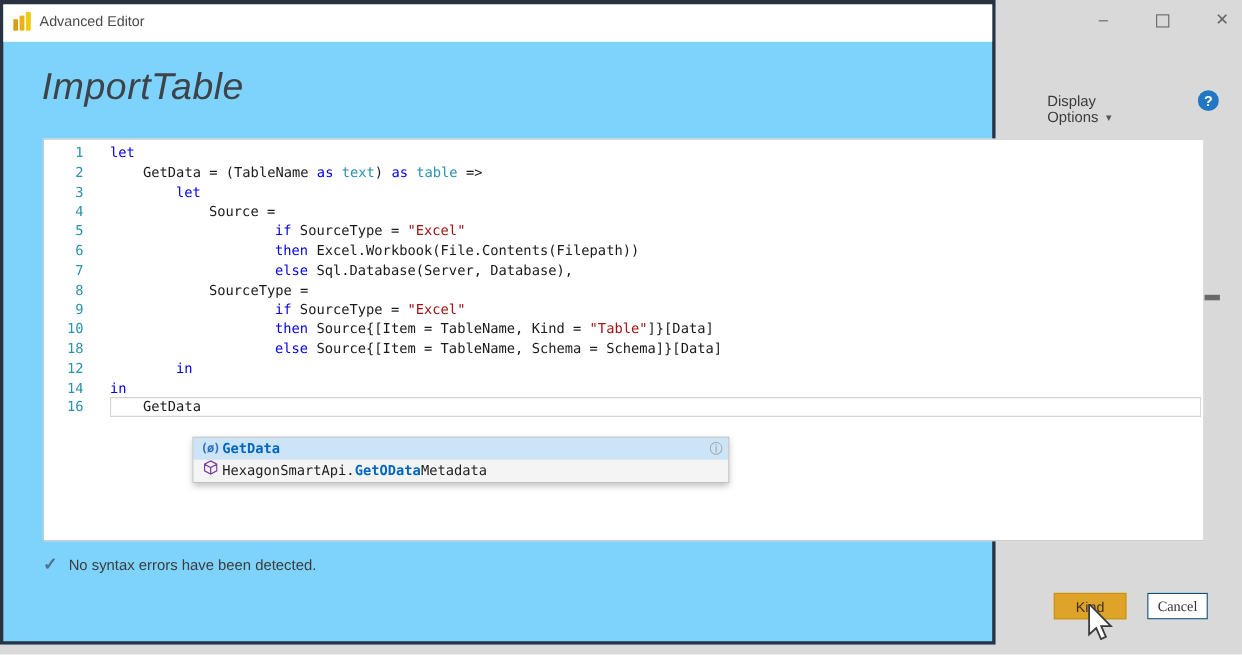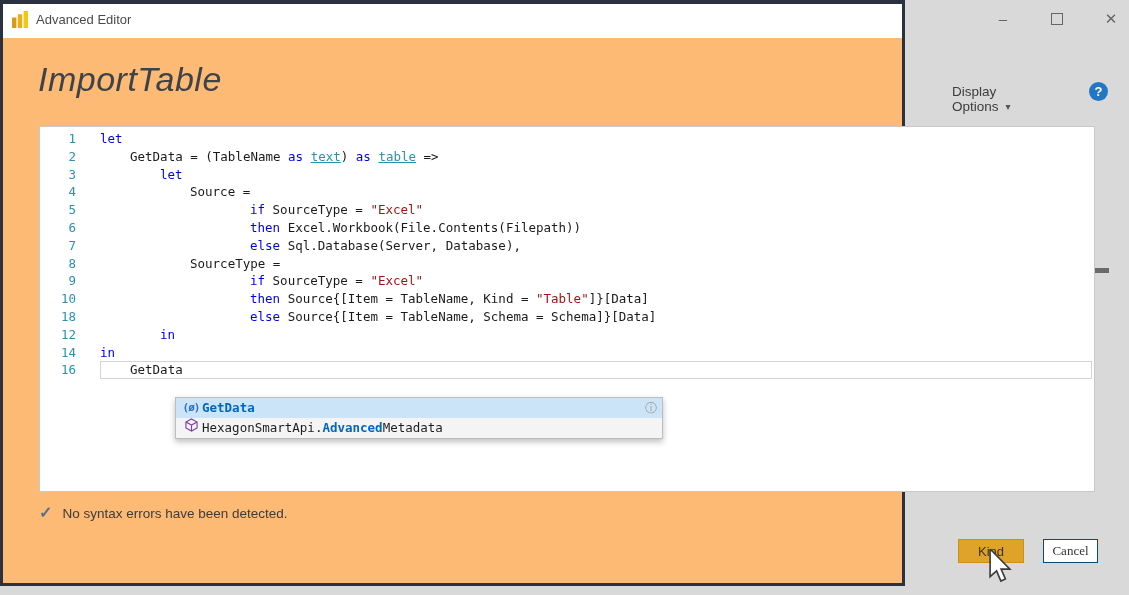--- a/index.html
+++ b/index.html
@@ -2,21 +2,21 @@
 <html style="--border_dark: #2b3140; --editor_border: #c8c8c8; --kw: #0000e8; --type: #2b91af; --string: #a31515; --code_text: #1a1a1a; --lineno: #2b91af; --guide: #e4e4e4; --match_blue: #0066bf; --method_blue: #2f72c4; --module_purple: #7b3fa0; --selected_bg: #cce4f7; --row_alt_bg: #f4f4f4; --done_bg: #e0a32a; --done_border: #c9920f; --help_bg: #2277c4; --check: #54708c;"><head>
 <meta charset="utf-8">
 <style>
   html,body{margin:0;padding:0;}
   body{
     width:1129px;height:595px;background:#d9d9d9;position:relative;overflow:hidden;
     font-family:"Liberation Sans",sans-serif;
   }
   .window{
     position:absolute;left:0;top:0;width:905px;height:586px;box-sizing:border-box;
-    background:#fdba74;border:3px solid var(--border_dark);border-top-width:4px;
+    background:#7dd3fc;border:3px solid var(--border_dark);border-top-width:4px;
   }
   
   .titlebar{position:absolute;left:0;top:0;right:0;height:34px;background:#fff;}
   .app-icon{position:absolute;left:9px;top:7px;width:17px;height:17px;}
   .win-title{position:absolute;left:33px;top:8px;font-size:13px;color:#4a4a4a;}
   .win-btn{position:absolute;top:2px;width:34px;height:26px;text-align:center;line-height:26px;color:#666;font-size:14px;cursor:default;}
   .win-btn.min{left:983px;font-size:15px;}
   .win-btn.max{left:1037px;}
   .maxbox{display:inline-block;width:10px;height:10px;border:1.5px solid #666;margin-top:7px;}
   .win-btn.close{left:1091px;font-size:15px;}
@@ -31,21 +31,21 @@
     position:absolute;left:36px;top:122px;width:1056px;height:366px;box-sizing:border-box;
     border:1px solid var(--editor_border);background:#fff;overflow:hidden;padding-top:3px;
     font-family:"DejaVu Sans Mono","Liberation Mono",monospace;font-size:12.5px;
   }
   .code-row{display:flex;height:17.8px;line-height:17.8px;white-space:pre;}
   .gutter{flex:0 0 36px;width:36px;text-align:right;color:var(--lineno);user-select:none;}
   .row-content{margin-left:24px;flex:1 1 auto;display:flex;align-items:center;}
   .code-row.current .row-content{box-shadow:inset 0 0 0 1px #d4d4d4;margin-right:2px;}
   .ind{flex:0 0 30px;width:30px;border-left:1px solid var(--guide);box-sizing:border-box;}
   .tk-kw{color:var(--kw);}
-  .tk-ty{color:var(--type);text-decoration:underline;}
+  .tk-ty{color:var(--type);}
   .tk-str{color:var(--string);}
   .tk-id{color:var(--code_text);}
   
   .suggest{
     position:absolute;left:172px;top:393px;width:486px;background:#f4f4f4;
     border:1px solid #bdbdbd;box-shadow:0 3px 6px rgba(0,0,0,.25);
     font-family:"DejaVu Sans Mono","Liberation Mono",monospace;font-size:12.5px;
   }
   .sg-row{position:relative;height:20px;line-height:20px;display:flex;align-items:center;padding-left:4px;background:var(--row_alt_bg);cursor:default;}
   .sg-row.selected{background:var(--selected_bg);}
@@ -117,21 +117,21 @@
   <div class="suggest">
       <div class="sg-row selected">
         <span class="sg-icon method">(ø)</span>
         <span class="sg-label"><span class="sg-match">GetData</span></span>
         <span class="sg-info">ⓘ</span>
       </div>
       <div class="sg-row">
         <span class="sg-icon module"><svg width="13" height="14" viewBox="0 0 14 15">
             <path d="M7 1 L13 4.3 L13 10.7 L7 14 L1 10.7 L1 4.3 Z M1 4.3 L7 7.6 L13 4.3 M7 7.6 L7 14" fill="none" stroke="#7b3fa0" stroke-width="1.2"></path>
           </svg></span>
-        <span class="sg-label"><span class="sg-plain">HexagonSmartApi.</span><span class="sg-match">Advanced</span><span class="sg-plain">Metadata</span></span>
+        <span class="sg-label"><span class="sg-plain">HexagonSmartApi.</span><span class="sg-match">GetOData</span><span class="sg-plain">Metadata</span></span>
       </div>
     </div>
 
   <div class="scroll-thumb"></div>
 
   <div class="status">
     <span class="check">✓</span><span>No syntax errors have been detected.</span>
   </div>
 
   <button class="btn done">Kind</button>

